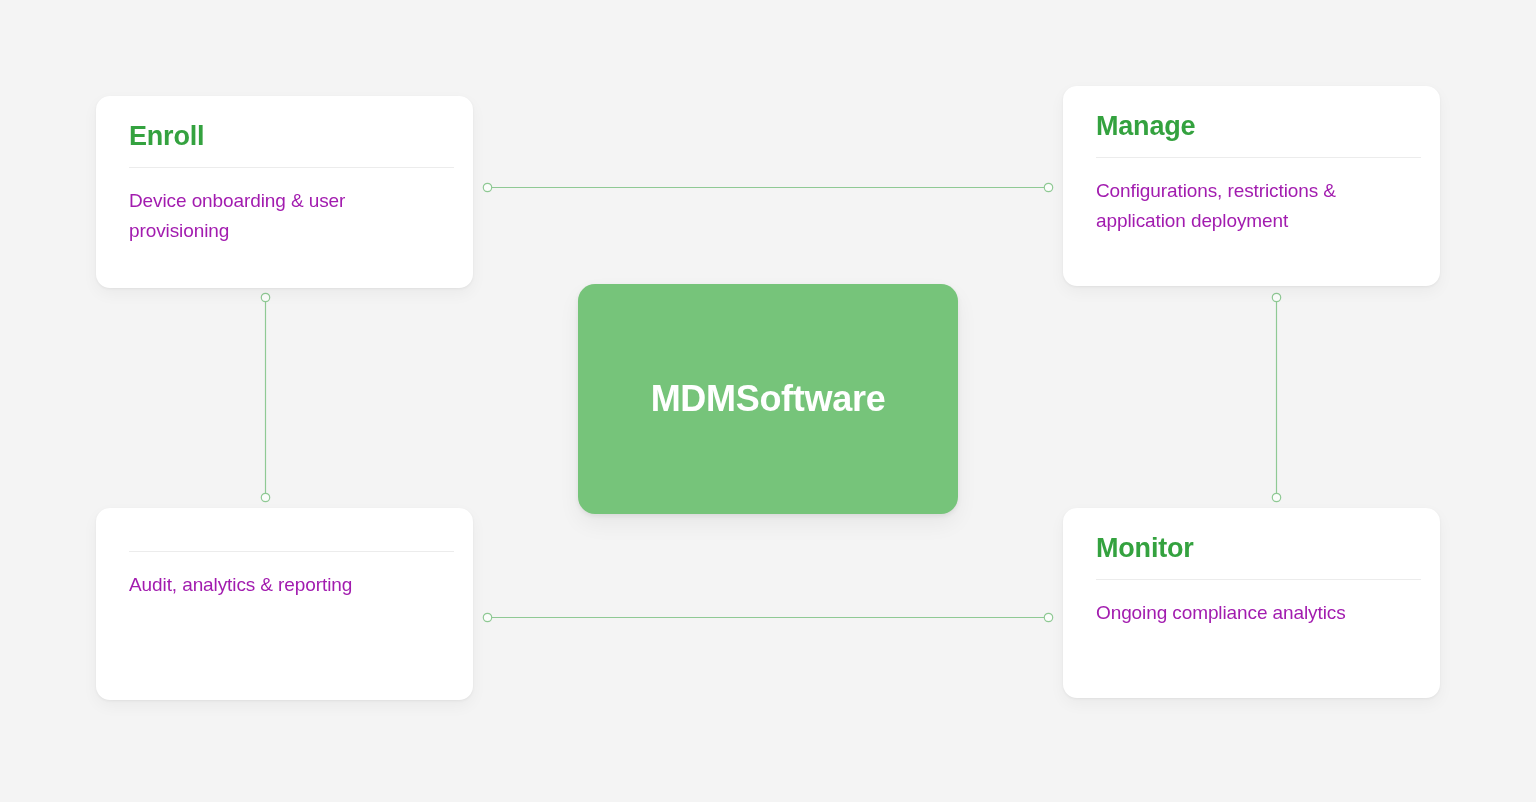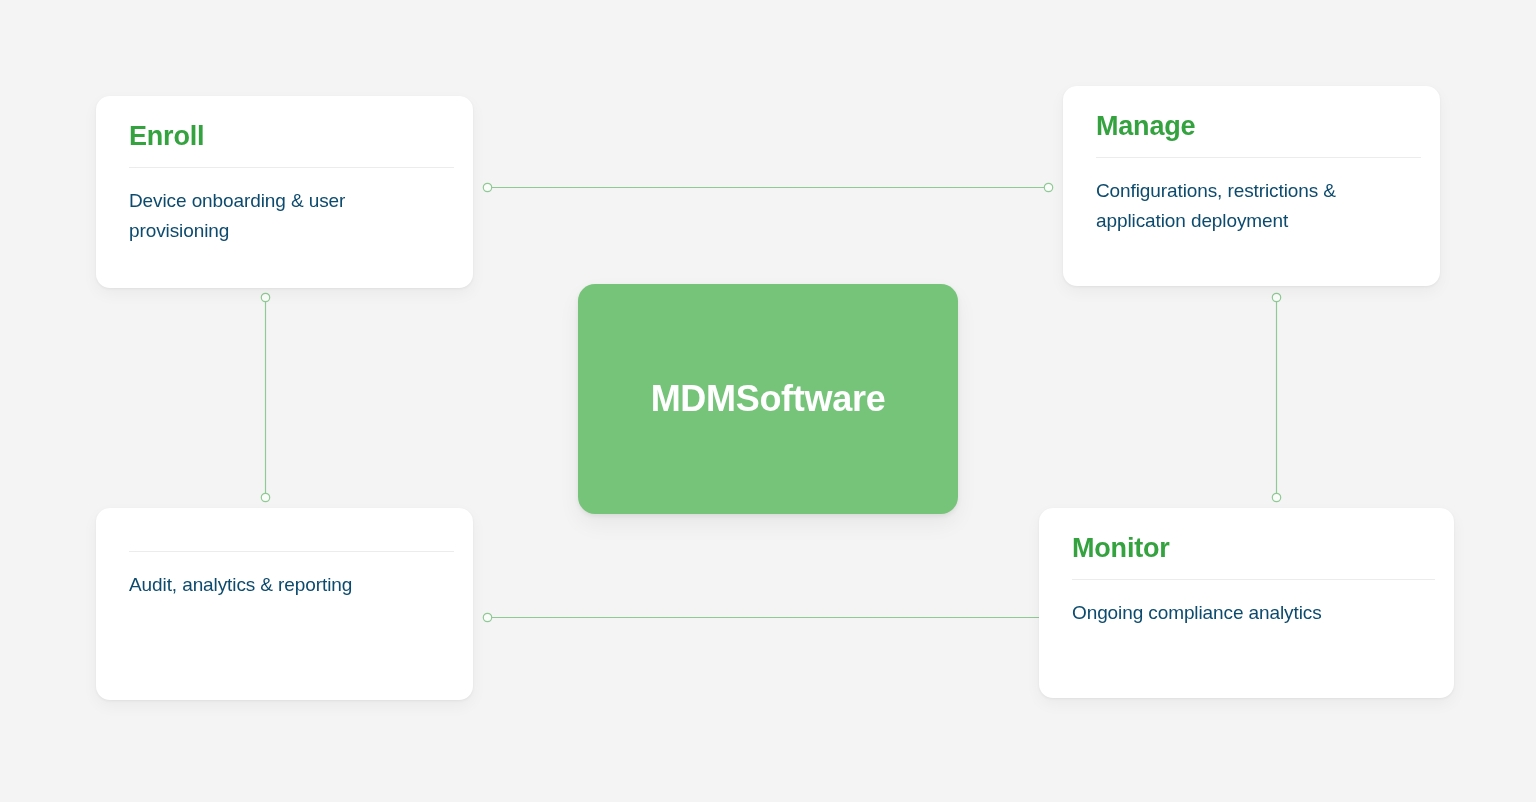--- a/index.html
+++ b/index.html
@@ -39,21 +39,21 @@
     background: #ffffff;
     border-radius: 14px;
     box-shadow: 0 1px 3px rgba(0,0,0,0.055), 0 6px 16px rgba(0,0,0,0.045);
     box-sizing: border-box;
     padding: 26px 19px 24px 33px;
   }
 
   .card-enroll  { left: 96px;   top: 96px;  width: 377px; height: 192px; }
   .card-manage  { left: 1063px; top: 86px;  width: 377px; height: 200px; }
   .card-secure  { left: 96px;   top: 508px; width: 377px; height: 192px; }
-  .card-monitor { left: 1039px; top: 508px; width: 415px; height: 190px; }
+  .card-monitor { left: 1063px; top: 508px; width: 377px; height: 190px; }
 
   .card-title {
     color: #34a23f;
     font-size: 27px;
     font-weight: 600;
     letter-spacing: -0.2px;
     line-height: 1.05;
     margin: 0;
     padding: 0;
     white-space: nowrap;
@@ -61,21 +61,21 @@
 
   .card-divider {
     height: 1px;
     background: #ececec;
     margin-top: 17px;
     margin-bottom: 18px;
     width: 100%;
   }
 
   .card-body {
-    color: #0c4a6e;
+    color: #a21caf;
     font-size: 19px;
     line-height: 1.55;
     letter-spacing: -0.1px;
     margin: 0;
     max-width: 305px;
   }
 
   
   .center-node {
     position: absolute;

